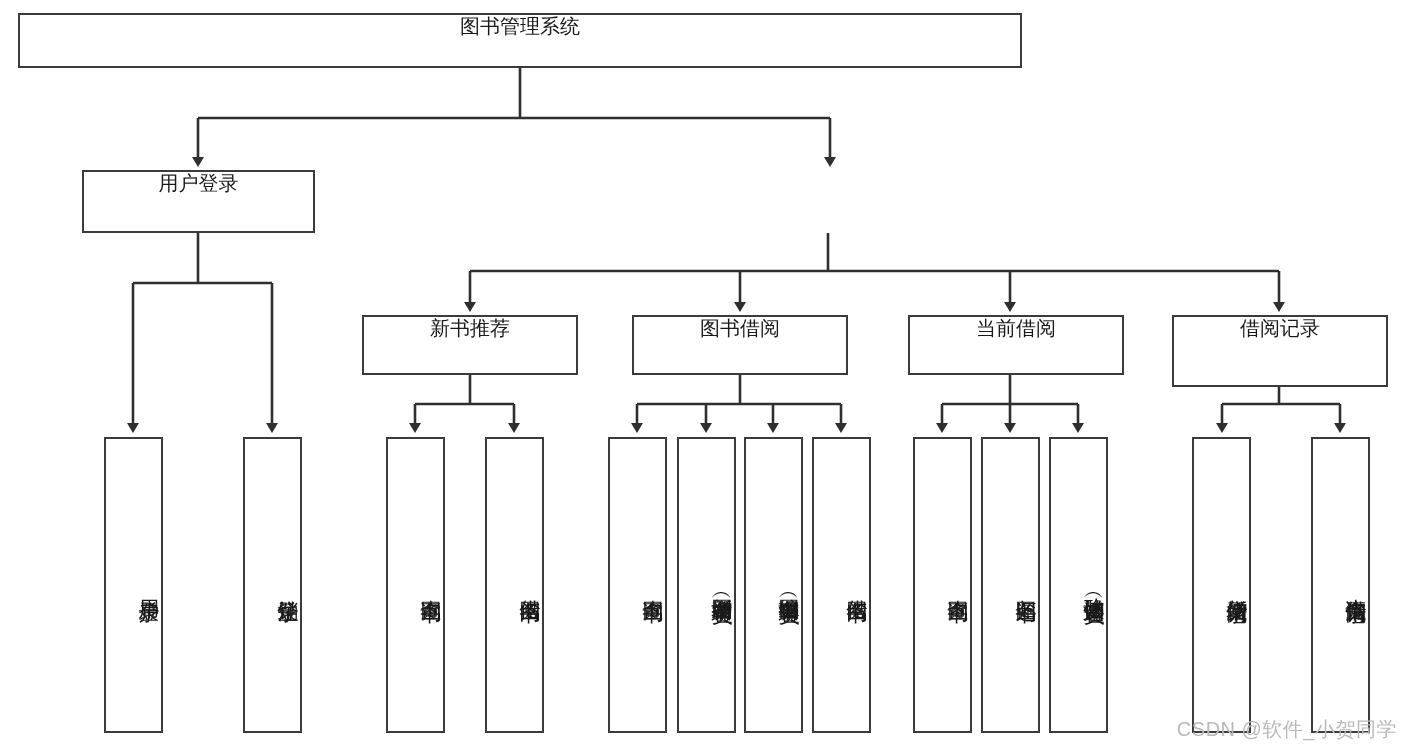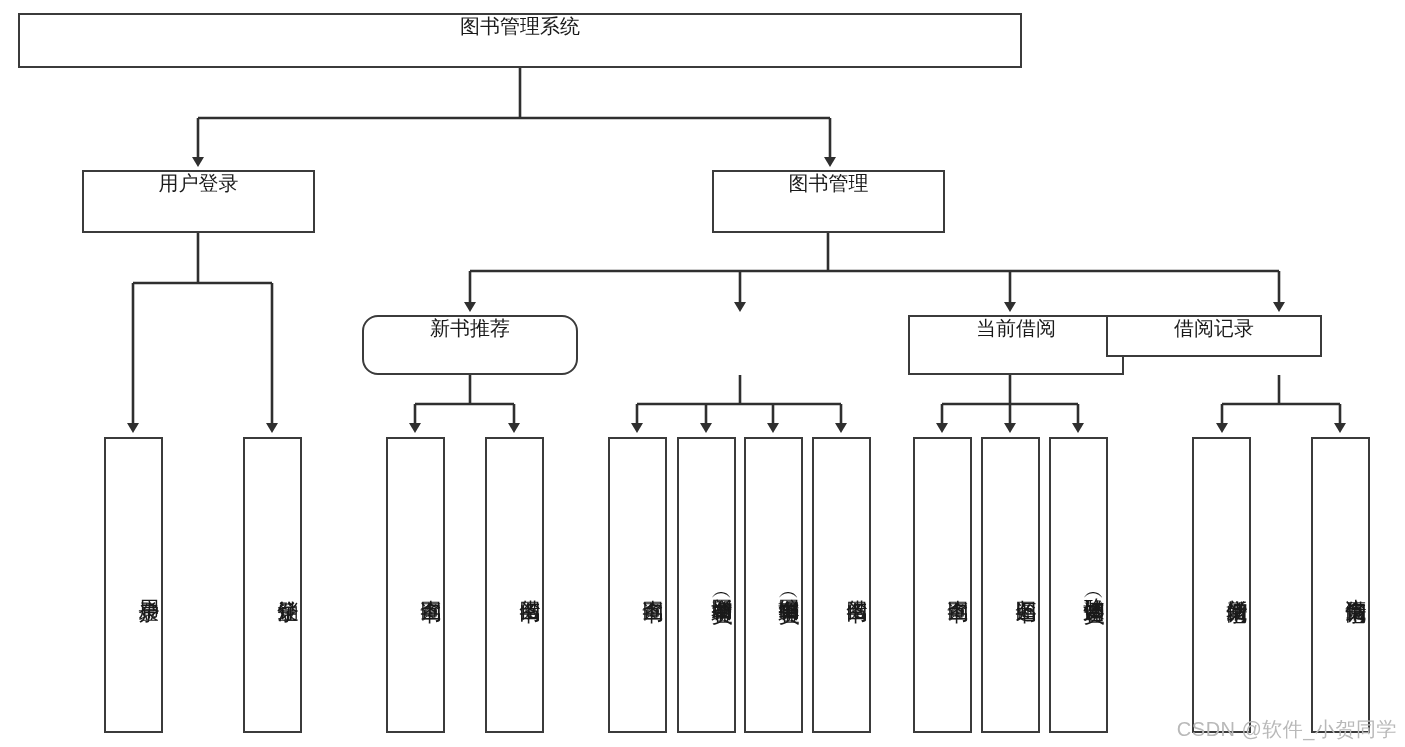--- a/index.html
+++ b/index.html
@@ -121,31 +121,31 @@
     </g>
   </svg>
 
   <div class="node h" style="left:18px; top:13px; width:1004px; height:55px;">
     <span class="node-label">图书管理系统</span>
   </div>
 
   <div class="node h" style="left:82px; top:170px; width:233px; height:63px;">
     <span class="node-label">用户登录</span>
   </div>
-  <div class="node h" style="left:712px; top:170px; width:233px; height:63px;">
-    <span class="node-label">图书管理</span>
+
+  <div class="node h" style="left:362px; top:315px; width:216px; height:60px;">
+    <span class="node-label">新书推荐</span>
   </div>
-
-  <div class="node h" style="left:362px; top:315px; width:216px; height:60px;border-radius:16px;">
-    <span class="node-label">新书推荐</span>
+  <div class="node h" style="left:632px; top:315px; width:216px; height:60px;">
+    <span class="node-label">图书借阅</span>
   </div>
   <div class="node h" style="left:908px; top:315px; width:216px; height:60px;">
     <span class="node-label">当前借阅</span>
   </div>
-  <div class="node h" style="left:1106px; top:315px; width:216px; height:42px;">
+  <div class="node h" style="left:1172px; top:315px; width:216px; height:72px;">
     <span class="node-label">借阅记录</span>
   </div>
 
   <div class="node v" style="left:104px; top:437px; width:59px; height:296px;">
     <span class="node-label">用户登录</span>
   </div>
   <div class="node v" style="left:243px; top:437px; width:59px; height:296px;">
     <span class="node-label">注销登录</span>
   </div>
 

